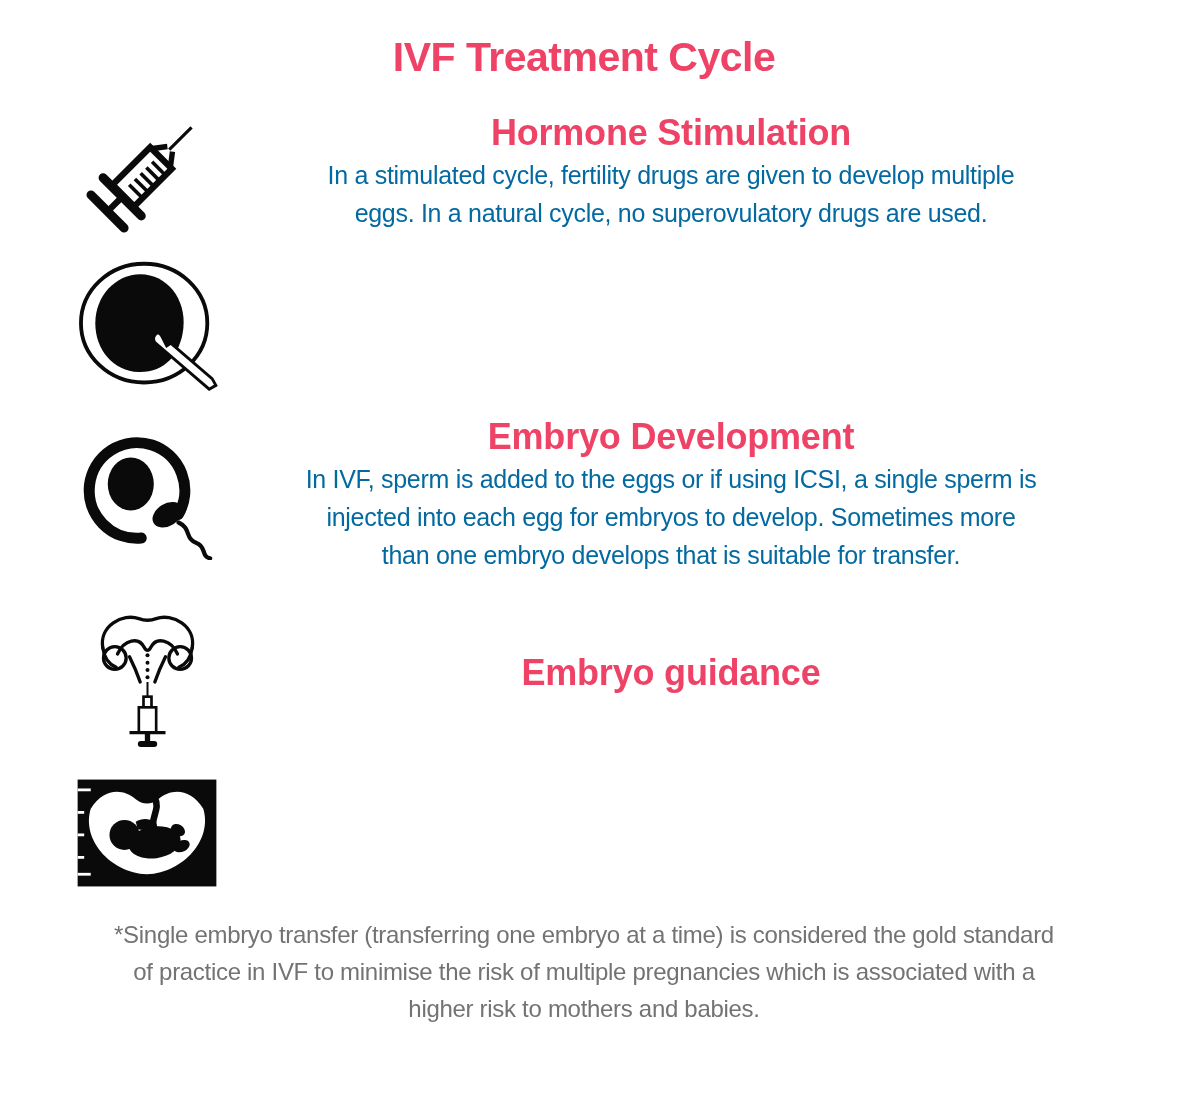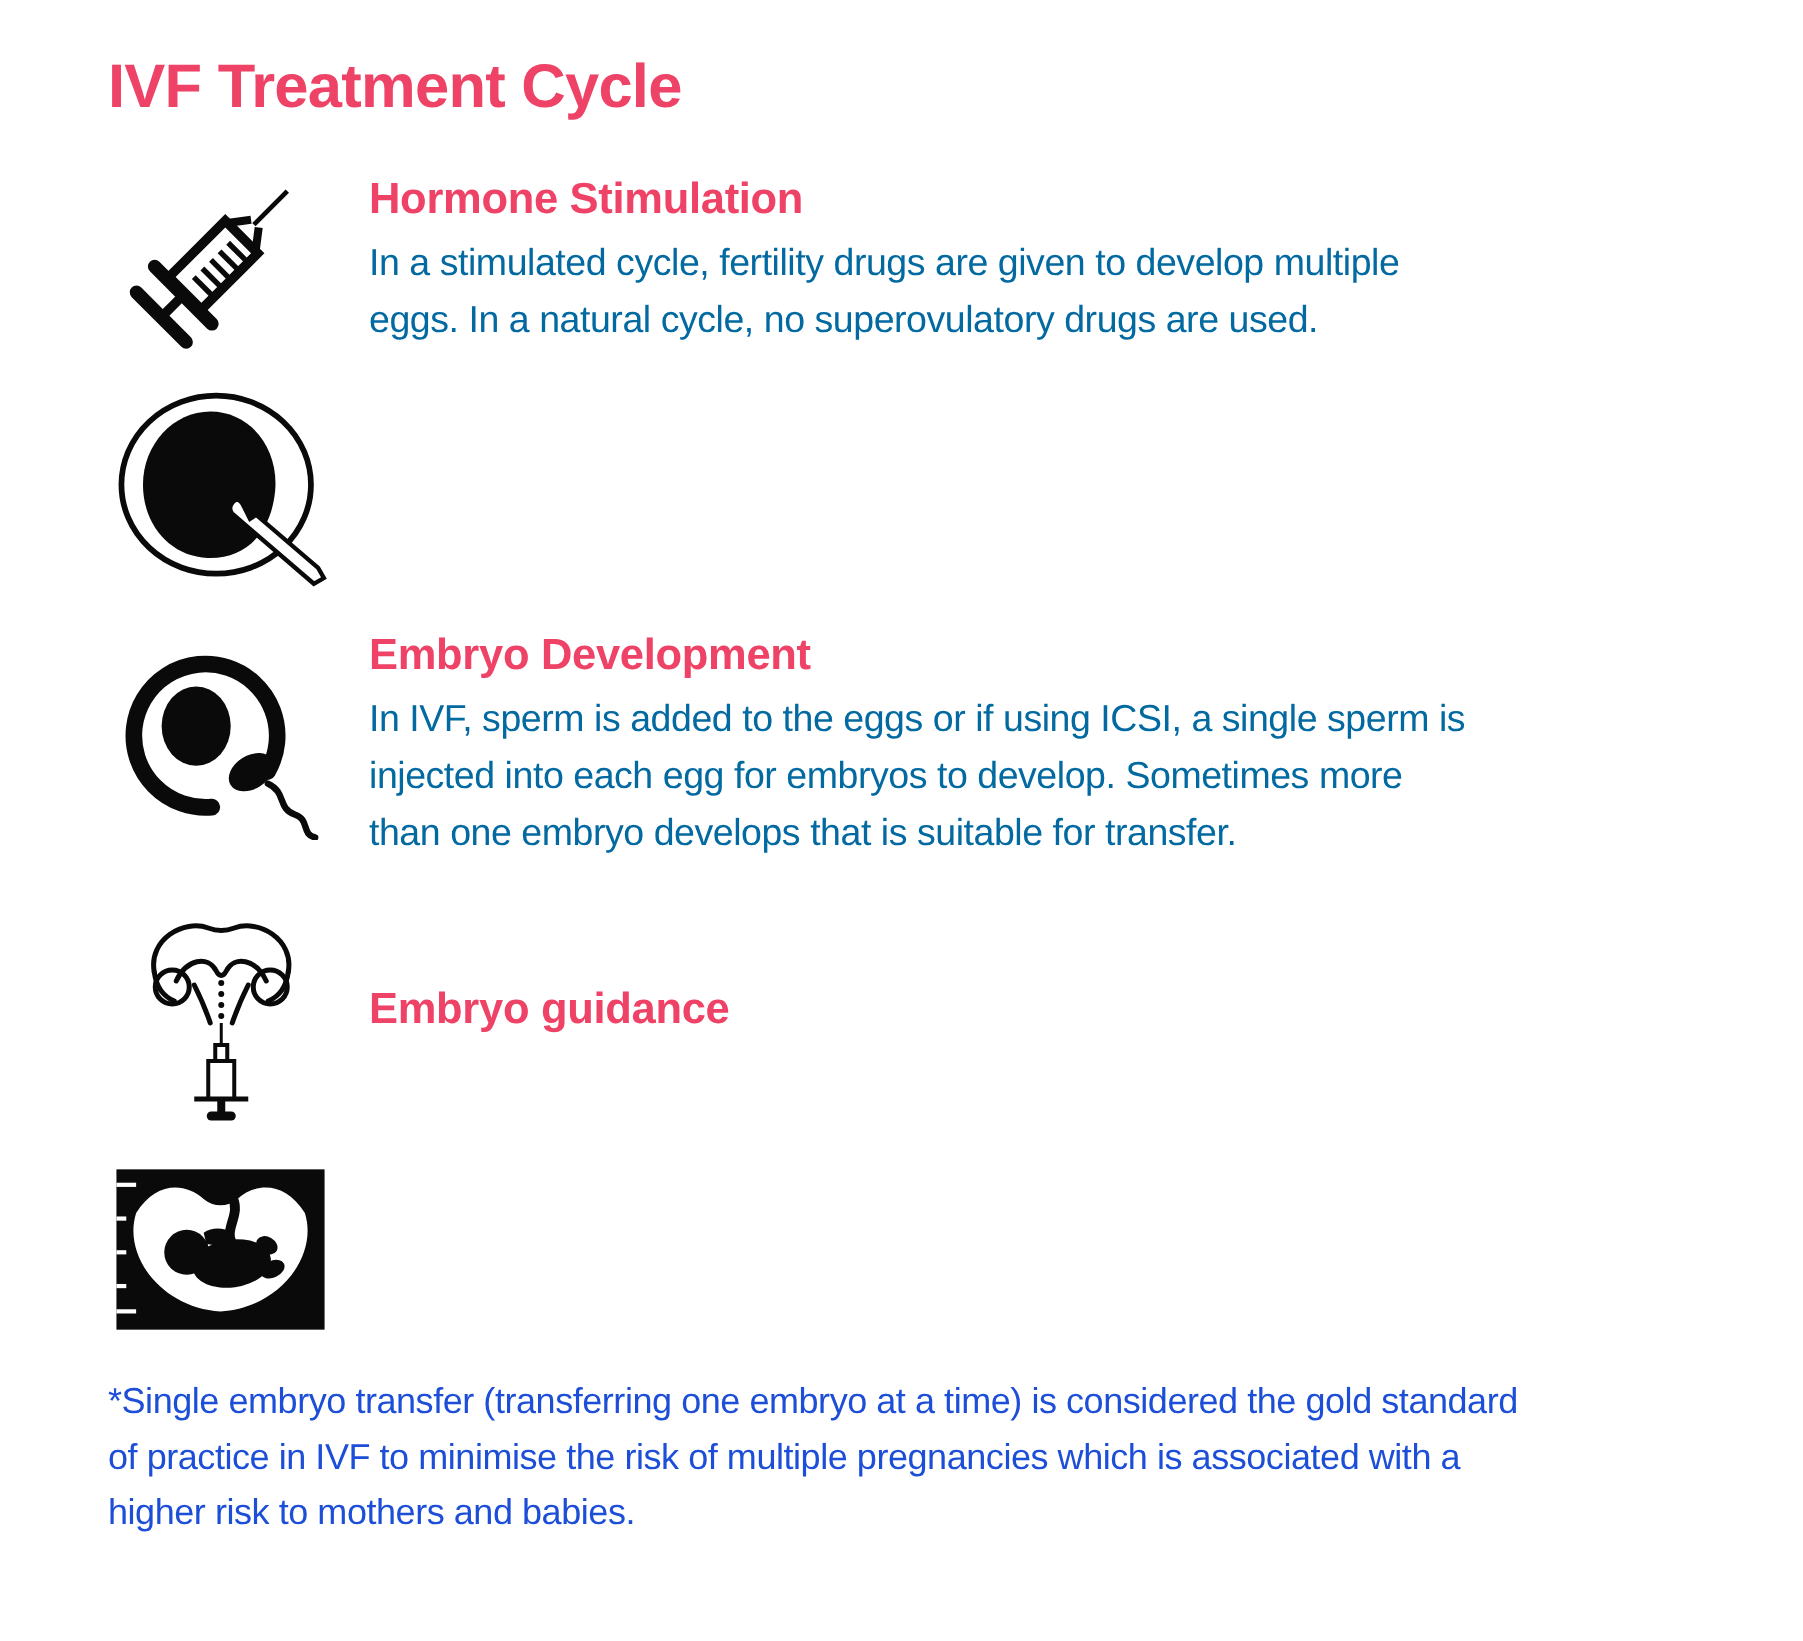--- a/index.html
+++ b/index.html
@@ -2,43 +2,43 @@
 <html><head>
 <meta charset="utf-8">
 <style>
   * { margin:0; padding:0; box-sizing:border-box; }
   html,body { background:#ffffff; }
   body {
     width:1202px; height:1094px; overflow:hidden;
     font-family:"Liberation Sans", sans-serif;
     color:#101010;
   }
-  .page { padding:34px 106px 0 72px; }
+  .page { padding:34px 106px 0 72px;text-align:center; }
   .page-title {
     font-size:41px; font-weight:700; color:#EE4266;
     letter-spacing:-0.5px; margin-bottom:28px;
   }
   .section { display:flex; align-items:center; margin-bottom:24px; }
   .icon-box {
     flex:0 0 150px; width:150px;
     display:flex; align-items:center; justify-content:center;
     margin-right:24px;
   }
   .section-text { flex:1; min-width:0; }
   .section-heading {
-    font-size:29px; font-weight:700; color:#EE4266;
+    font-size:36px; font-weight:700; color:#EE4266;
     line-height:40px; letter-spacing:-0.2px; margin-bottom:3px;
   }
   .section-body {
     font-size:25px; line-height:38px; color:#0369a1;
     letter-spacing:-0.3px; white-space:pre-line;
   }
   .footnote {
     margin-top:4px;
-    font-size:24px; line-height:37px; color:#1d4ed8;
+    font-size:24px; line-height:37px; color:#737373;
     letter-spacing:-0.3px; white-space:pre-line;
   }
 </style>
 </head>
 <body>
 
 <div class="page">
 
   <h1 class="page-title">IVF Treatment Cycle</h1>
 

